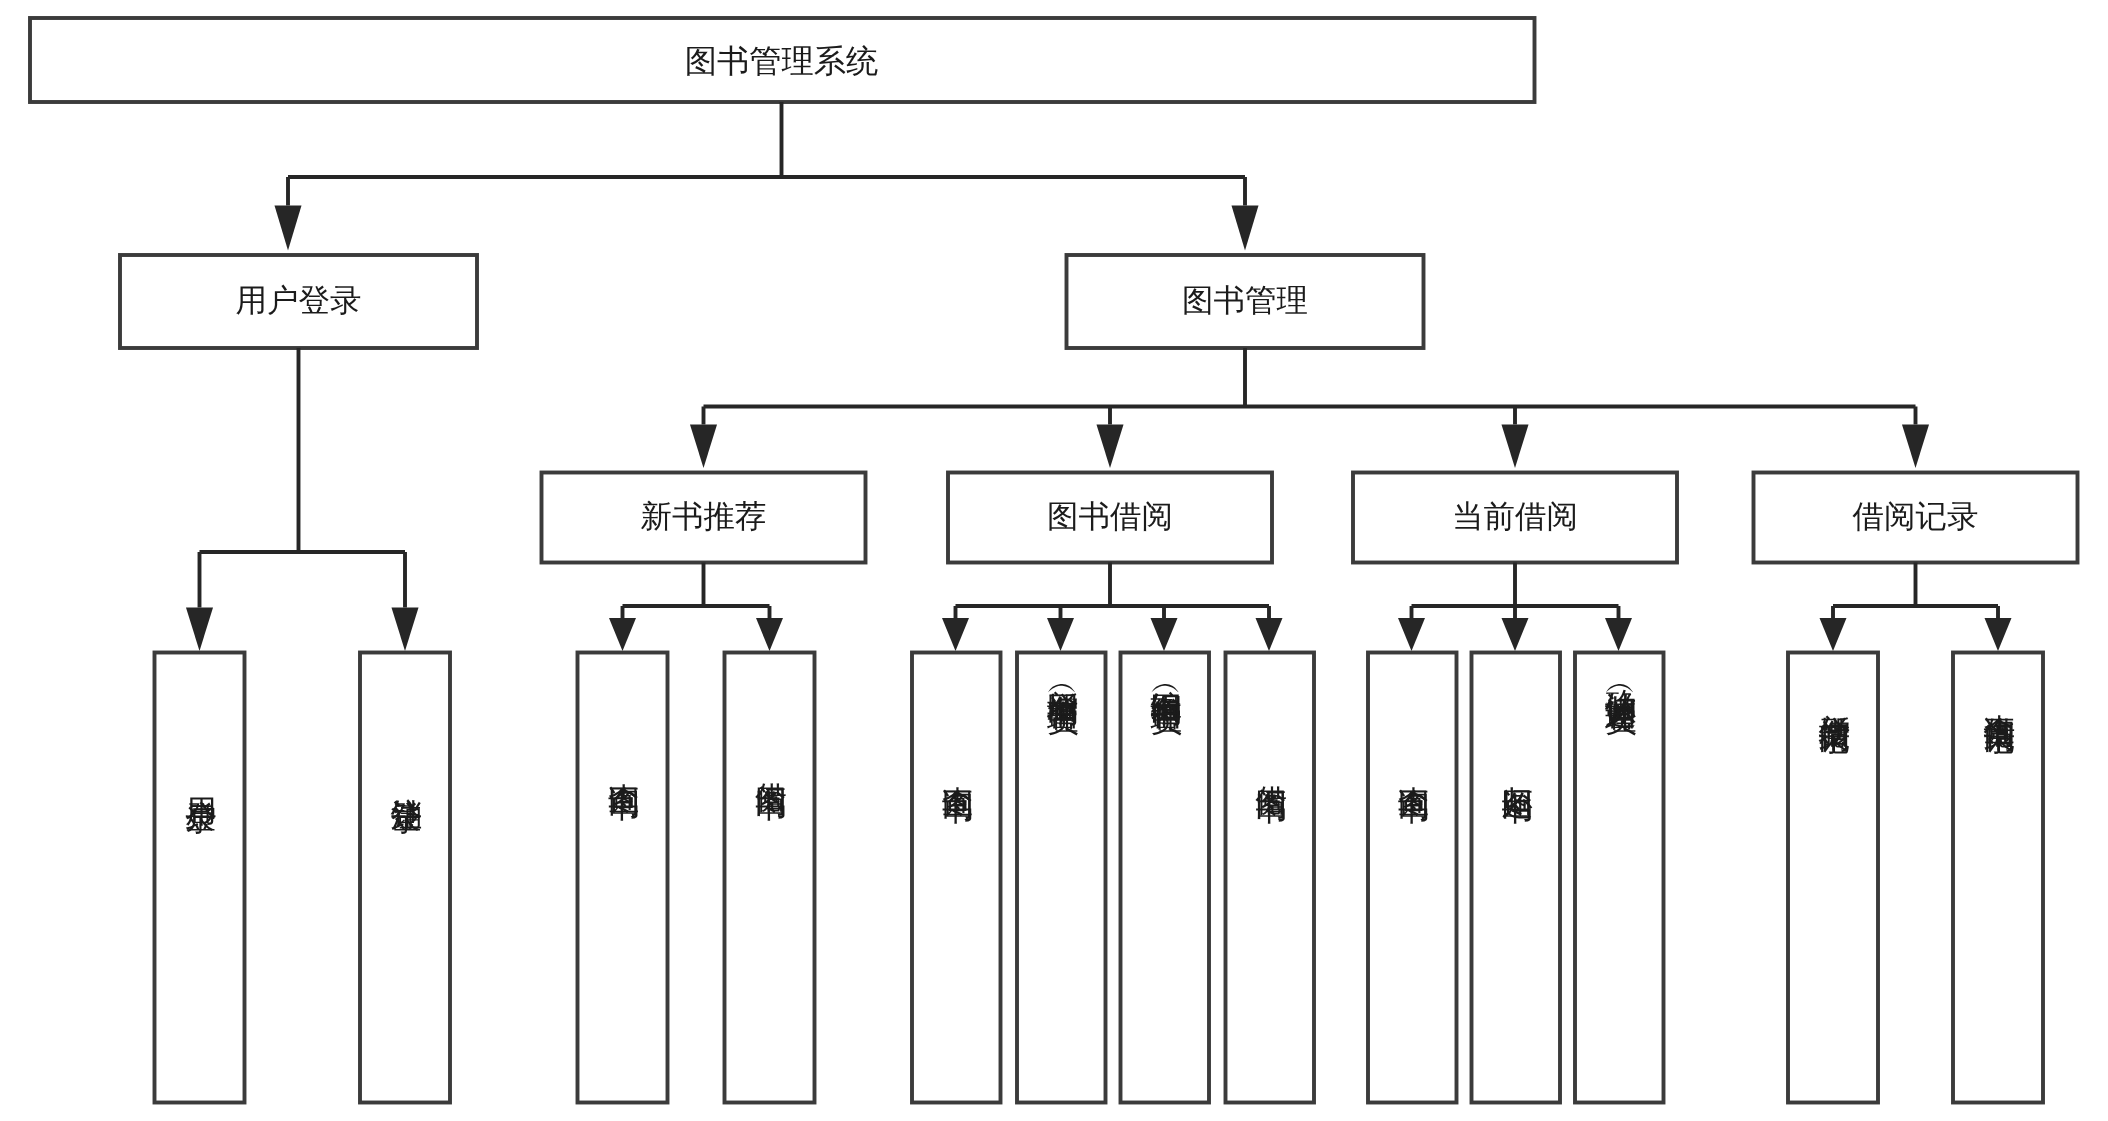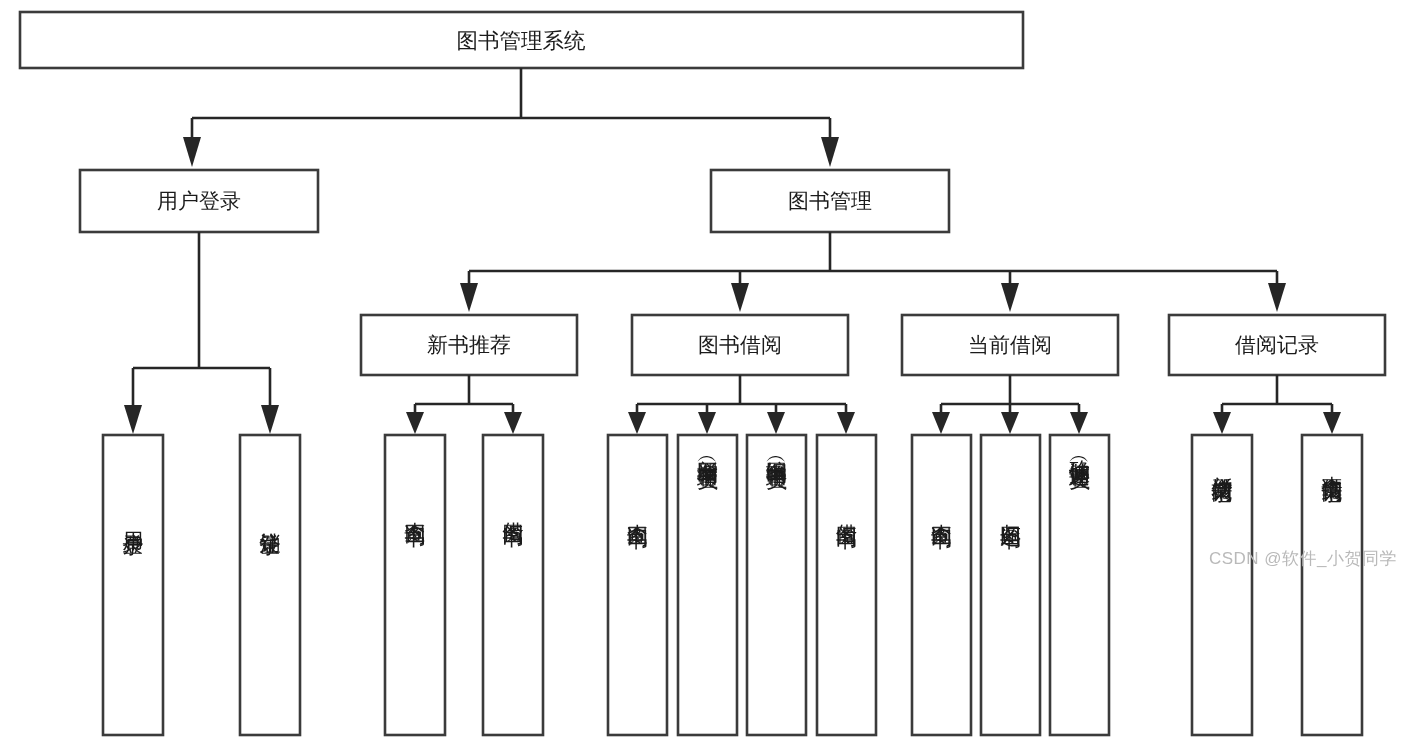--- a/index.html
+++ b/index.html
@@ -251,14 +251,13 @@
     <span class="leaf-label" style="margin-top:8px;">确认归还（管理员）</span>
   </div>
 
   <div class="leaf-label-wrap" style="left:1192px; top:435px; width:60px; height:300px;">
     <span class="leaf-label" style="margin-top:24px;">新增借阅记录</span>
   </div>
   <div class="leaf-label-wrap" style="left:1302px; top:435px; width:60px; height:300px;">
     <span class="leaf-label" style="margin-top:24px;">查询借阅记录</span>
   </div>
 
-  <div class="watermark">CSDN @软件_小贺同学</div>
 </div>
 
 </body></html>

